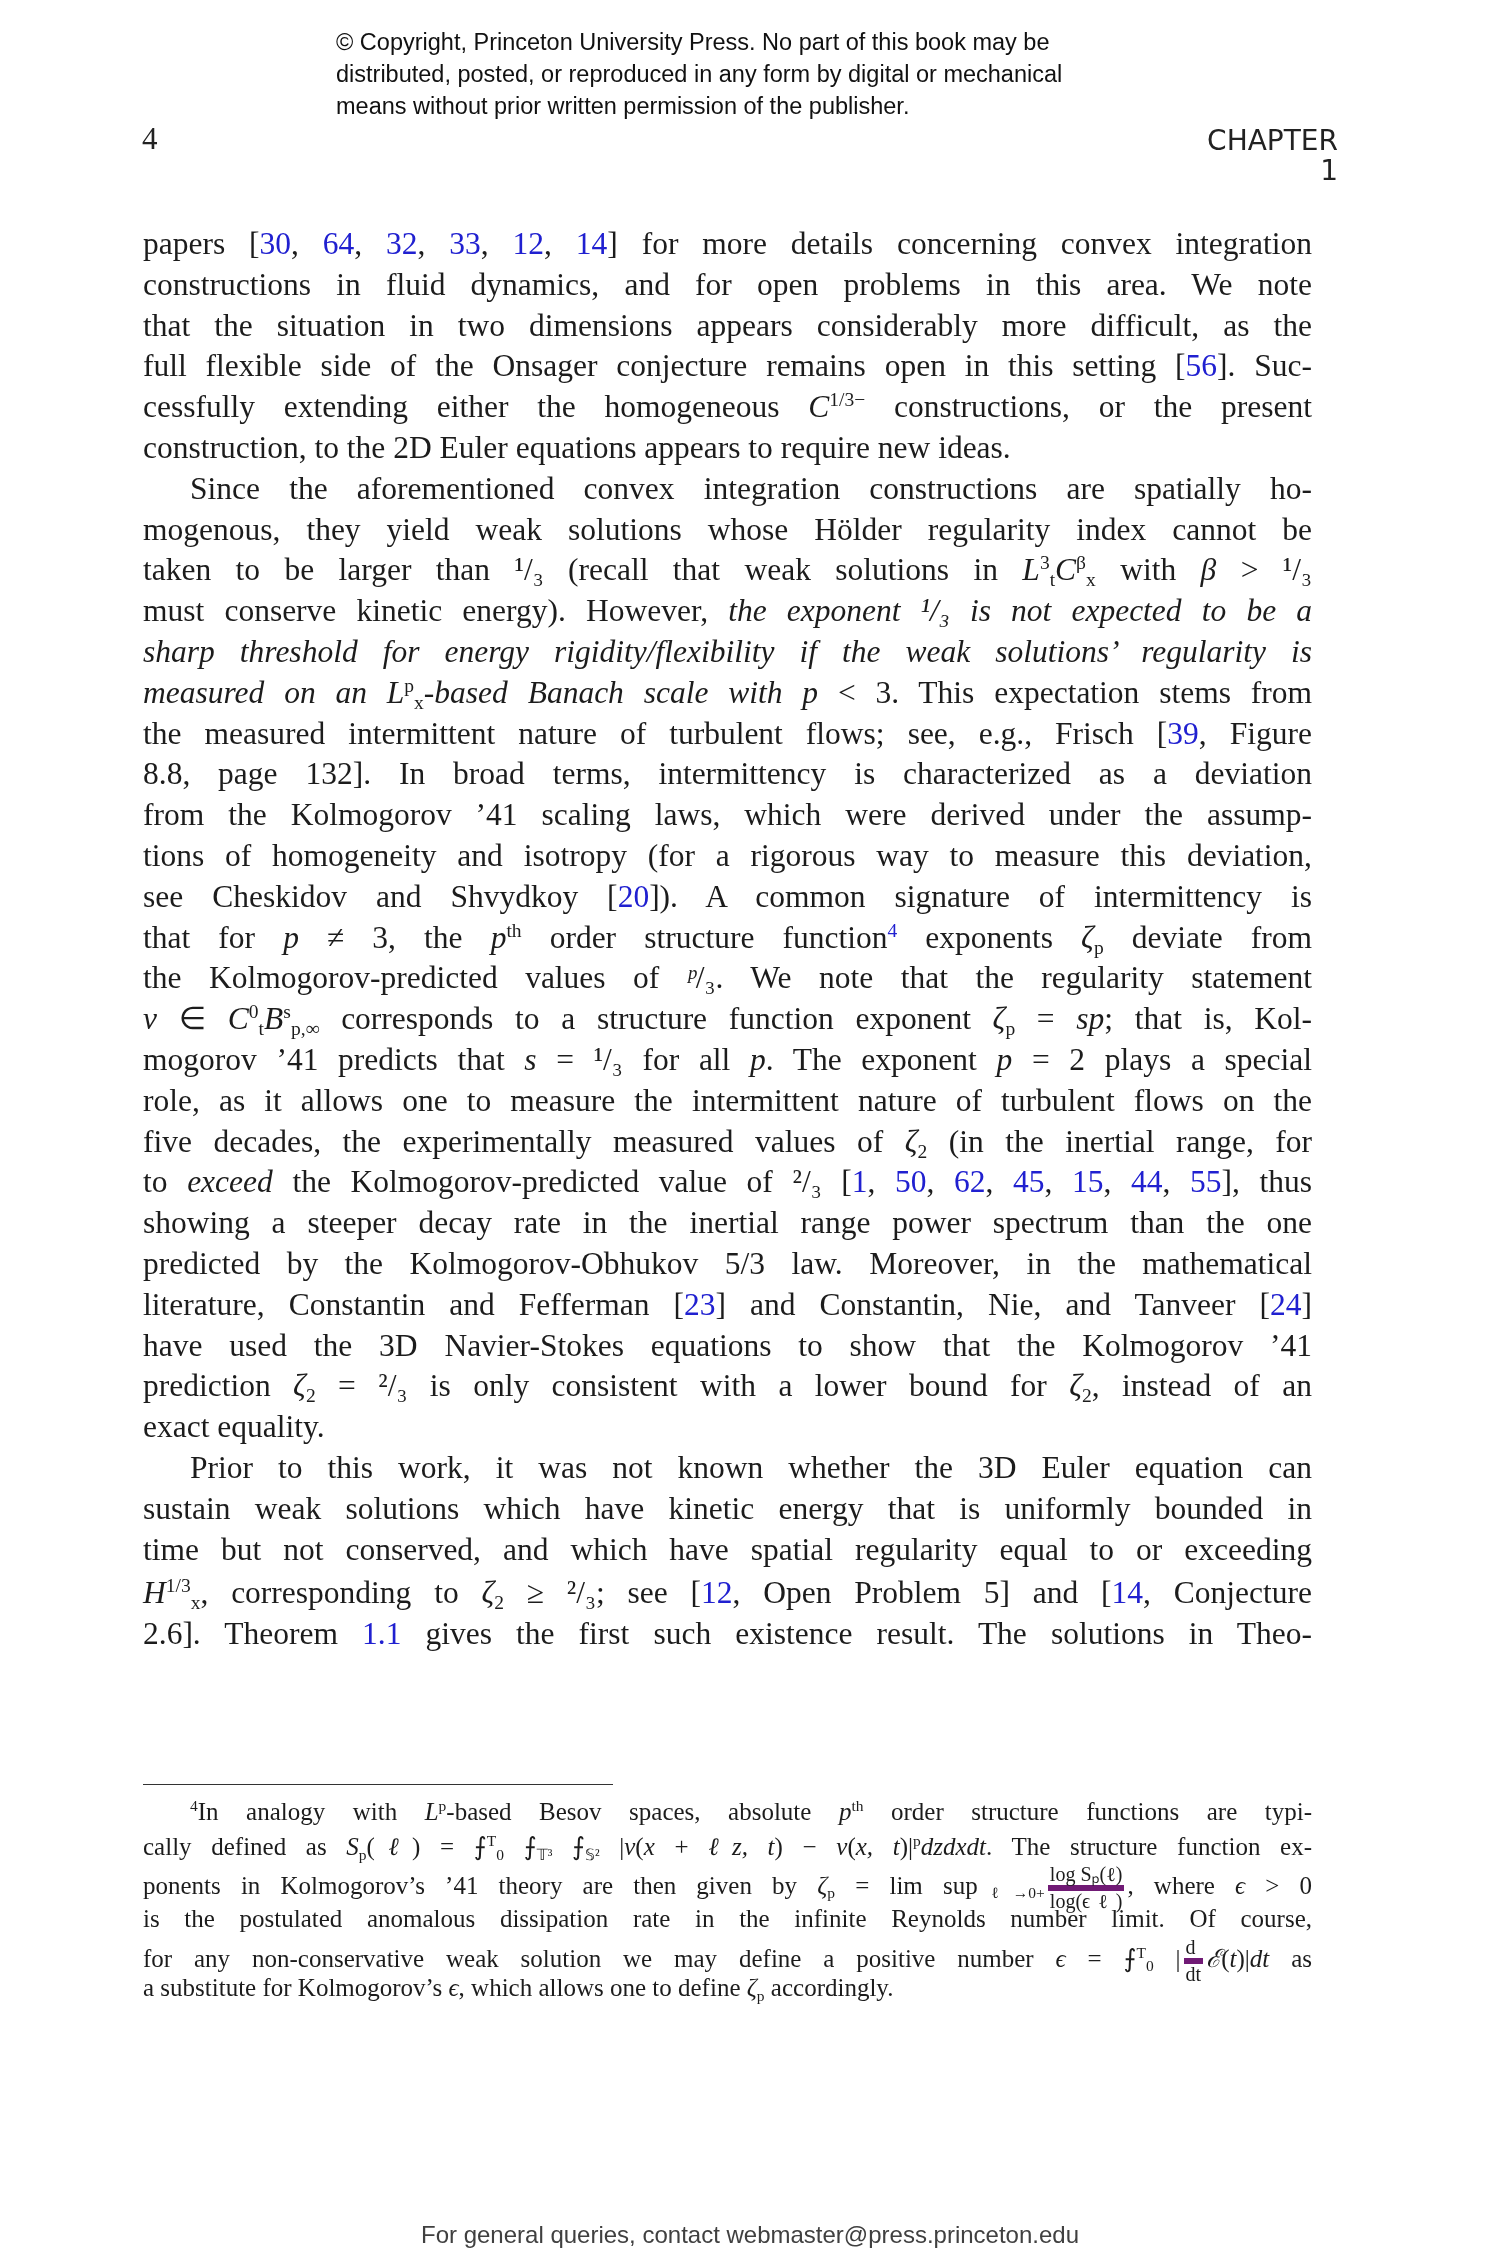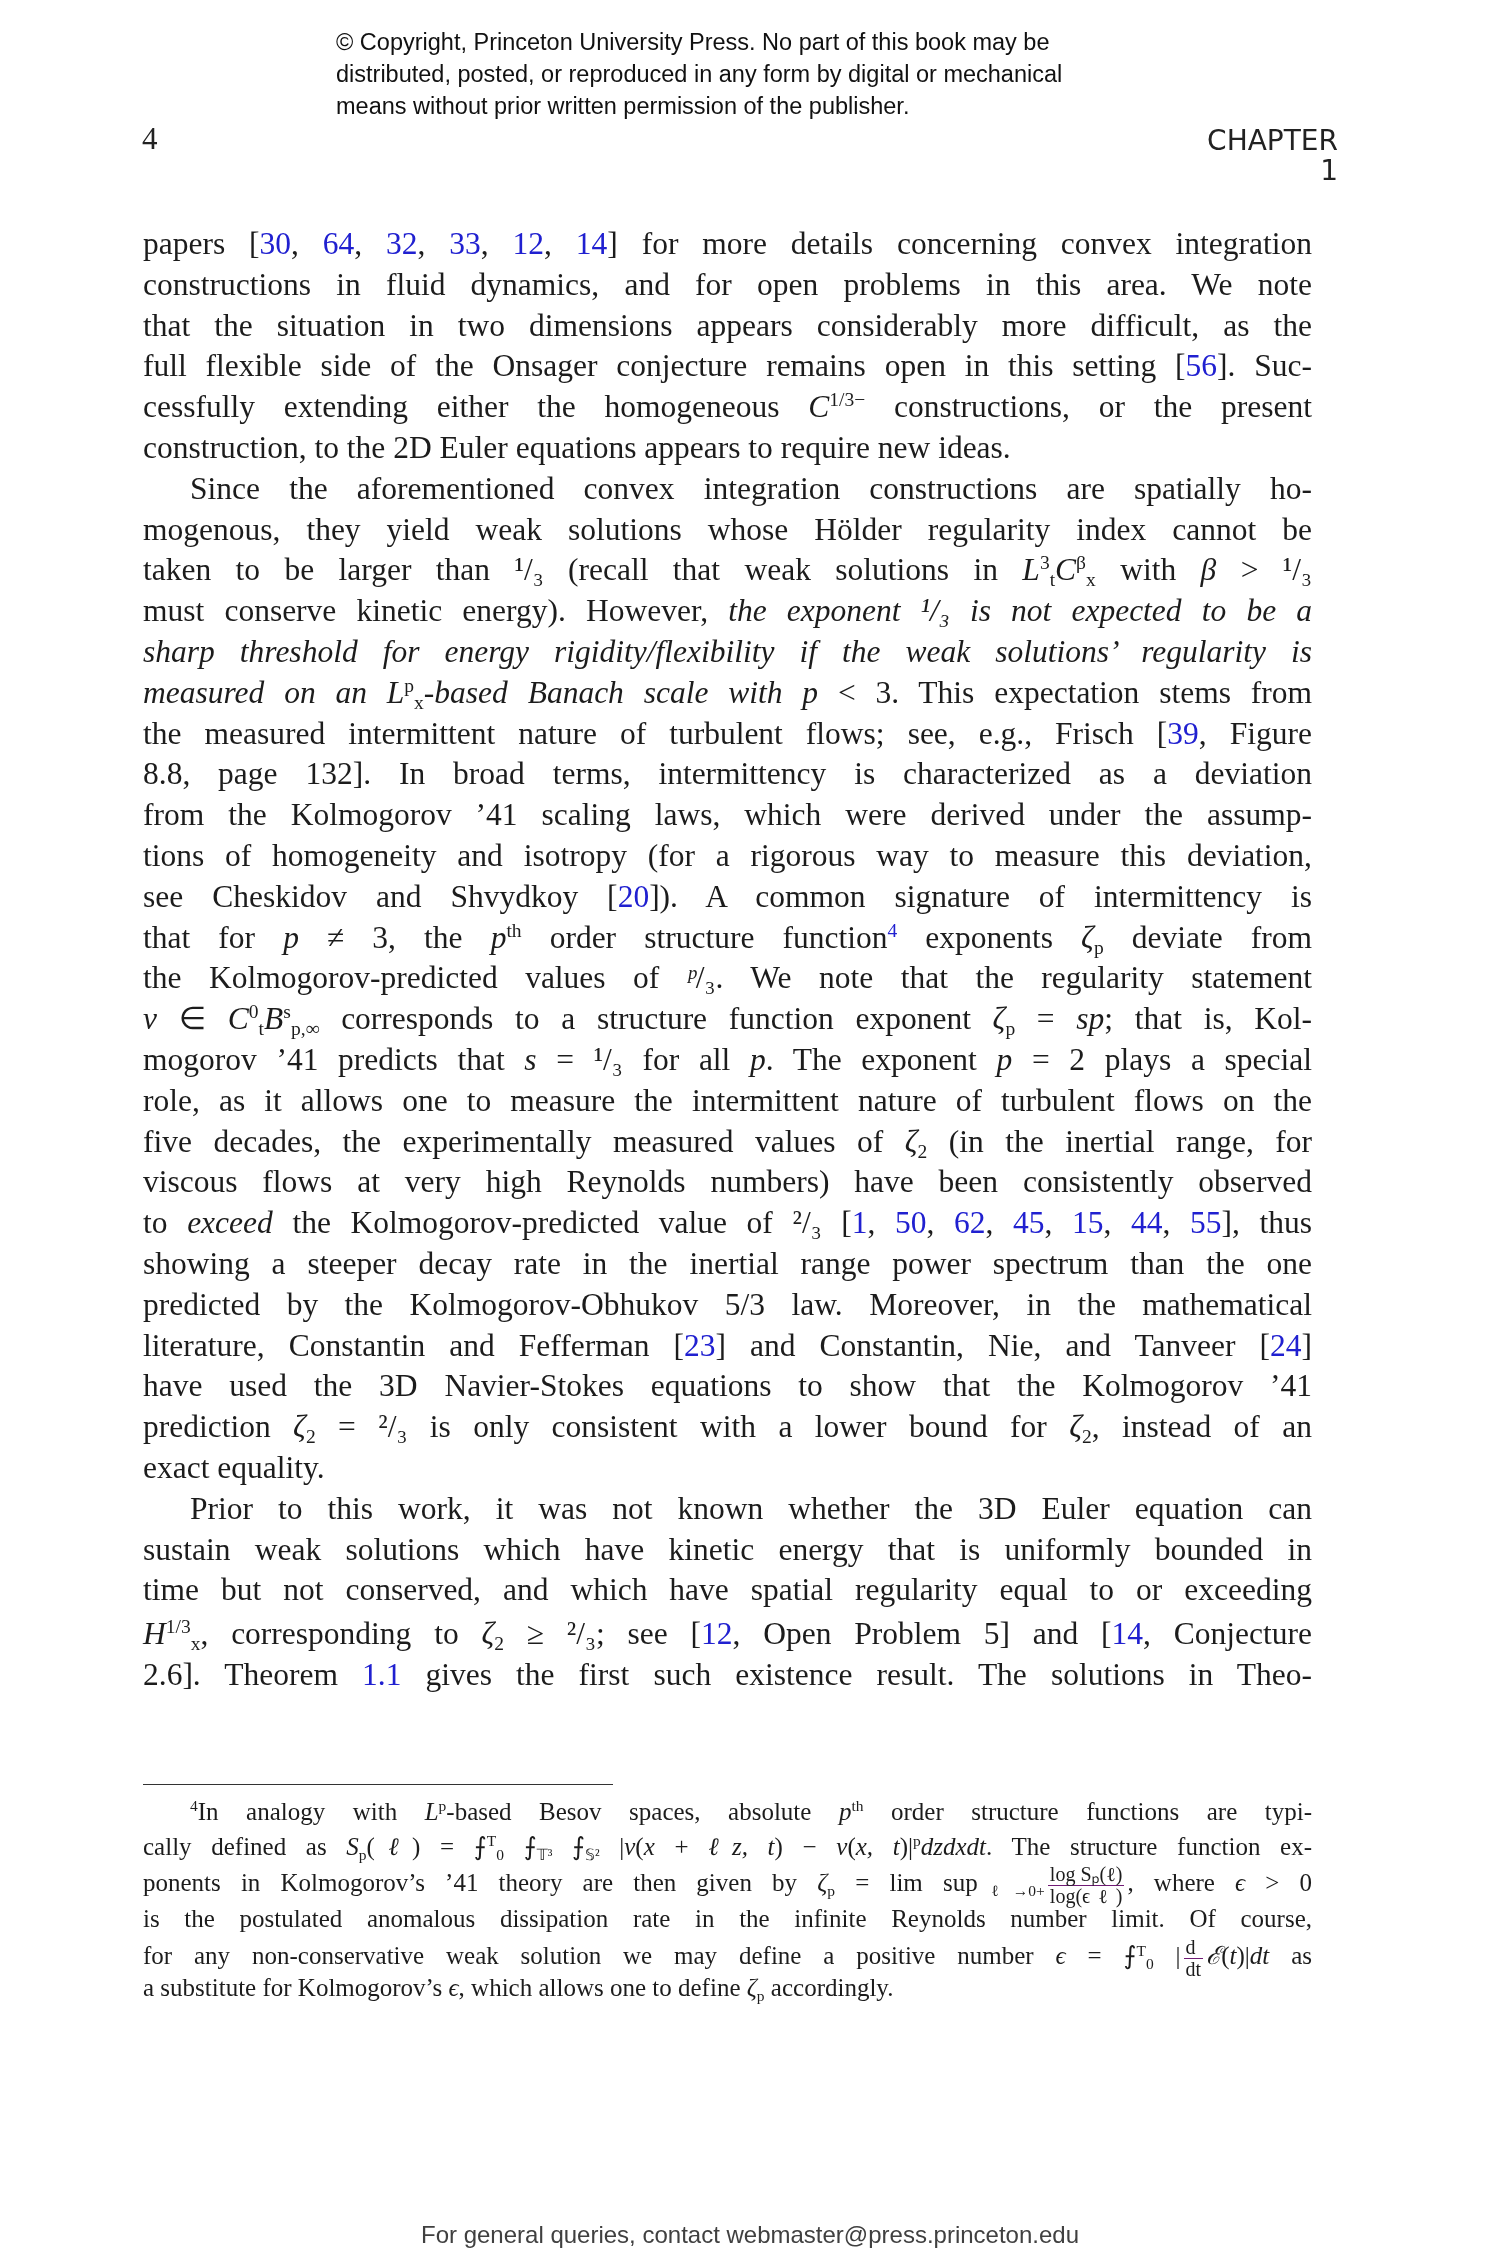--- a/index.html
+++ b/index.html
@@ -42,21 +42,21 @@
     font-family: "Liberation Serif", serif; font-size: 25px; color: #1c1c1c;
   }
   .fline {
     display: block; height: 34.5px; line-height: 34.5px; white-space: nowrap;
     text-align: justify; text-align-last: justify;
   }
   .fline.last { text-align-last: left; }
   .fline.indent { padding-left: 47px; }
   .fline.frac { height: 38px; line-height: 38px; }
   .frac-box { display: inline-block; vertical-align: middle; text-align: center; font-size: 0.8em; line-height: 1.05; margin: 0 3px; }
-  .frac-box .num { display: block; border-bottom: 1px solid #701a75; padding: 0 2px; }
+  .frac-box .num { display: block; border-bottom: 6px solid #701a75; padding: 0 2px; }
   .frac-box .den { display: block; padding: 0 2px; }
   .footer {
     position: absolute; left: 0; top: 2220px; width: 1500px; text-align: center;
     font-family: "Liberation Sans", sans-serif; font-size: 24px; line-height: 30px; color: #404040;
   }
 </style>
 </head>
 <body>
 
 <div class="copyright">
@@ -85,21 +85,20 @@
     <span class="line">8.8, page 132].  In broad terms, intermittency is characterized as a deviation</span>
     <span class="line">from the Kolmogorov ’41 scaling laws, which were derived under the assump-</span>
     <span class="line">tions of homogeneity and isotropy (for a rigorous way to measure this deviation,</span>
     <span class="line">see Cheskidov and Shvydkoy [<a class="link">20</a>]).  A common signature of intermittency is</span>
     <span class="line">that for <span class="math">p</span> ≠ 3, the <span class="math">p</span><span class="sup">th</span> order structure function<a class="link sup">4</a> exponents <span class="math">ζ</span><span class="sub">p</span> deviate from</span>
     <span class="line">the Kolmogorov-predicted values of <span class="math">ᵖ</span>/₃. We note that the regularity statement</span>
     <span class="line"><span class="math">v</span> ∈ <span class="math">C</span><span class="sup">0</span><span class="sub">t</span><span class="math">B</span><span class="sup">s</span><span class="sub">p,∞</span> corresponds to a structure function exponent <span class="math">ζ</span><span class="sub">p</span> = <span class="math">sp</span>; that is, Kol-</span>
     <span class="line">mogorov ’41 predicts that <span class="math">s</span> = ¹/₃ for all <span class="math">p</span>. The exponent <span class="math">p</span> = 2 plays a special</span>
     <span class="line">role, as it allows one to measure the intermittent nature of turbulent flows on the</span>
     <span class="line">five decades, the experimentally measured values of <span class="math">ζ</span><span class="sub">2</span> (in the inertial range, for</span>
-    <span class="line">viscous flows at very high Reynolds numbers) have been consistently observed</span>
     <span class="line">to <span class="it">exceed</span> the Kolmogorov-predicted value of ²/₃ [<a class="link">1</a>, <a class="link">50</a>, <a class="link">62</a>, <a class="link">45</a>, <a class="link">15</a>, <a class="link">44</a>, <a class="link">55</a>], thus</span>
     <span class="line">showing a steeper decay rate in the inertial range power spectrum than the one</span>
     <span class="line">predicted by the Kolmogorov-Obhukov 5/3 law. Moreover, in the mathematical</span>
     <span class="line">literature, Constantin and Fefferman [<a class="link">23</a>] and Constantin, Nie, and Tanveer [<a class="link">24</a>]</span>
     <span class="line">have used the 3D Navier-Stokes equations to show that the Kolmogorov ’41</span>
     <span class="line">prediction <span class="math">ζ</span><span class="sub">2</span> = ²/₃ is only consistent with a lower bound for <span class="math">ζ</span><span class="sub">2</span>, instead of an</span>
     <span class="line last">exact equality.</span>
     <span class="line indent">Prior to this work, it was not known whether the 3D Euler equation can</span>
     <span class="line">sustain weak solutions which have kinetic energy that is uniformly bounded in</span>
     <span class="line">time but not conserved, and which have spatial regularity equal to or exceeding</span>

